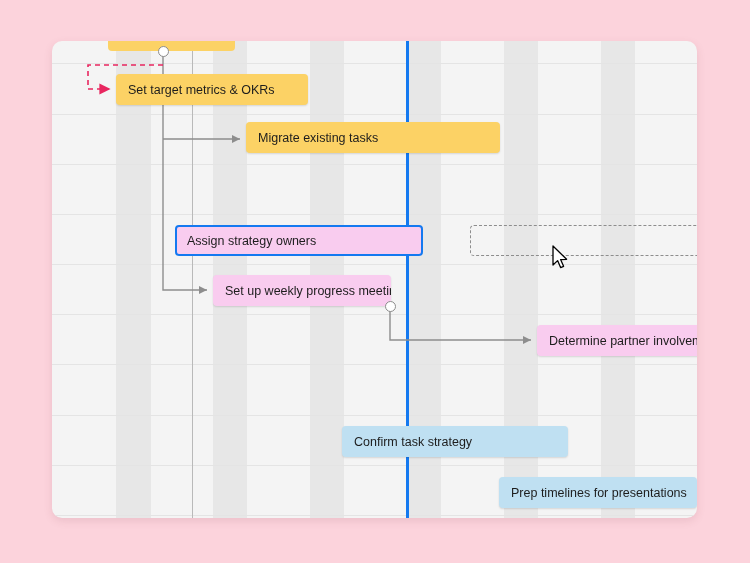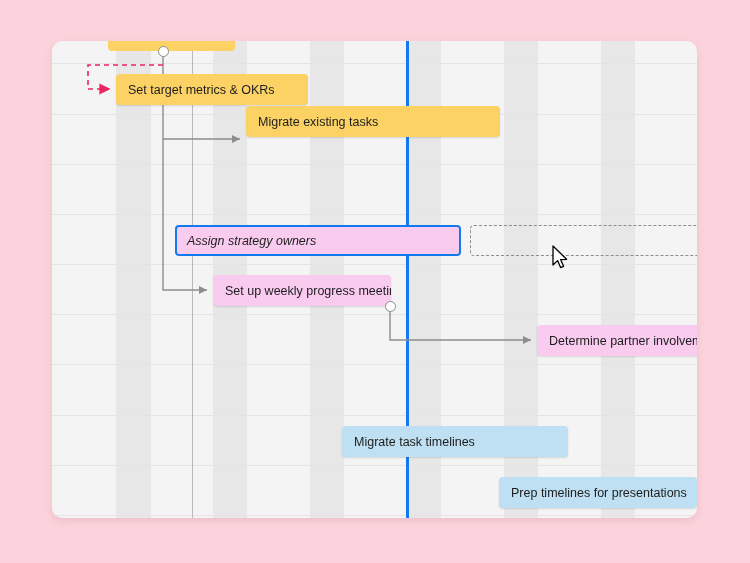--- a/index.html
+++ b/index.html
@@ -187,40 +187,40 @@
 
     <path d="M338,266 L338,299 L479,299" stroke="#8d8d8d" stroke-width="1.4" fill="none" marker-end="url(#arrow-gray)"></path>
 
     <path d="M111,24 L36,24 L36,48 L57,48" stroke="#e8265f" stroke-width="1.6" fill="none" stroke-dasharray="5,4" marker-end="url(#arrow-red)"></path>
   </svg>
 
   <div class="bar yellow" style="left:64px; top:33px; width:192px;">
     <span>Set target metrics &amp; OKRs</span>
   </div>
 
-  <div class="bar yellow" style="left:194px; top:65px; width:254px;">
+  <div class="bar yellow" style="left:194px; top:81px; width:254px;">
     <span>Migrate existing tasks</span>
   </div>
 
-  <div class="bar pink selected" style="left:123px; top:184px; width:286px;font-style:italic;">
+  <div class="bar pink selected" style="left:123px; top:184px; width:248px;">
     <span>Assign strategy owners</span>
   </div>
 
   <div class="drop-target" style="left:418px; top:184px; width:262px; height:31px;"></div>
 
   <div class="bar pink" style="left:161px; top:234px; width:178px;">
     <span>Set up weekly progress meetings</span>
   </div>
 
   <div class="bar pink" style="left:485px; top:284px; width:180px;">
     <span>Determine partner involvement</span>
   </div>
 
   <div class="bar blue" style="left:290px; top:385px; width:226px;">
-    <span>Migrate task timelines</span>
+    <span>Confirm task strategy</span>
   </div>
 
   <div class="bar blue" style="left:447px; top:436px; width:198px;text-align:right;">
     <span>Prep timelines for presentations</span>
   </div>
 
   <div class="handle" style="left:106px; top:5px;"></div>
   <div class="handle" style="left:333px; top:260px;"></div>
 
 </div>

